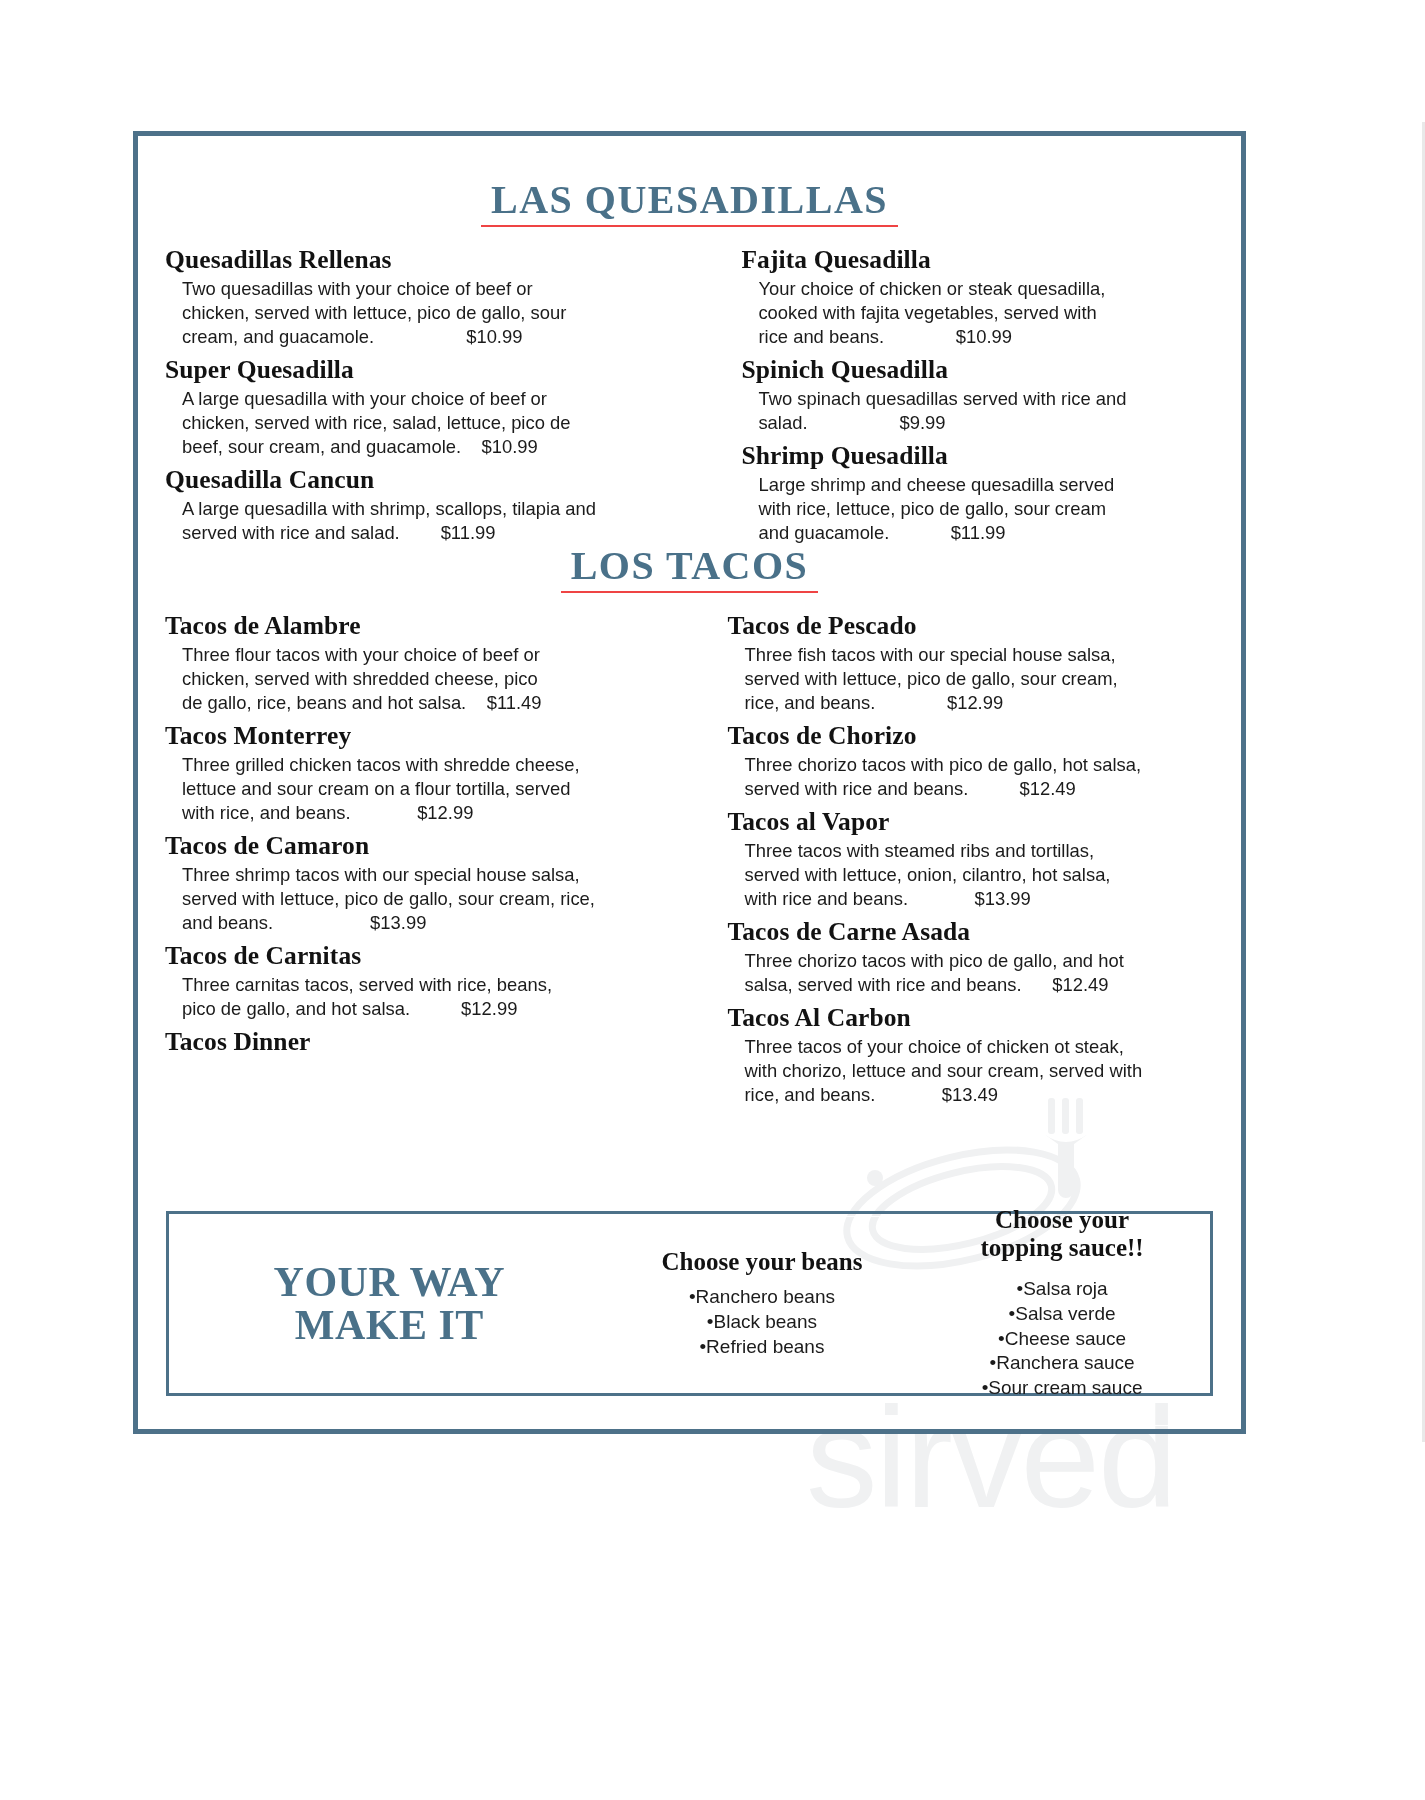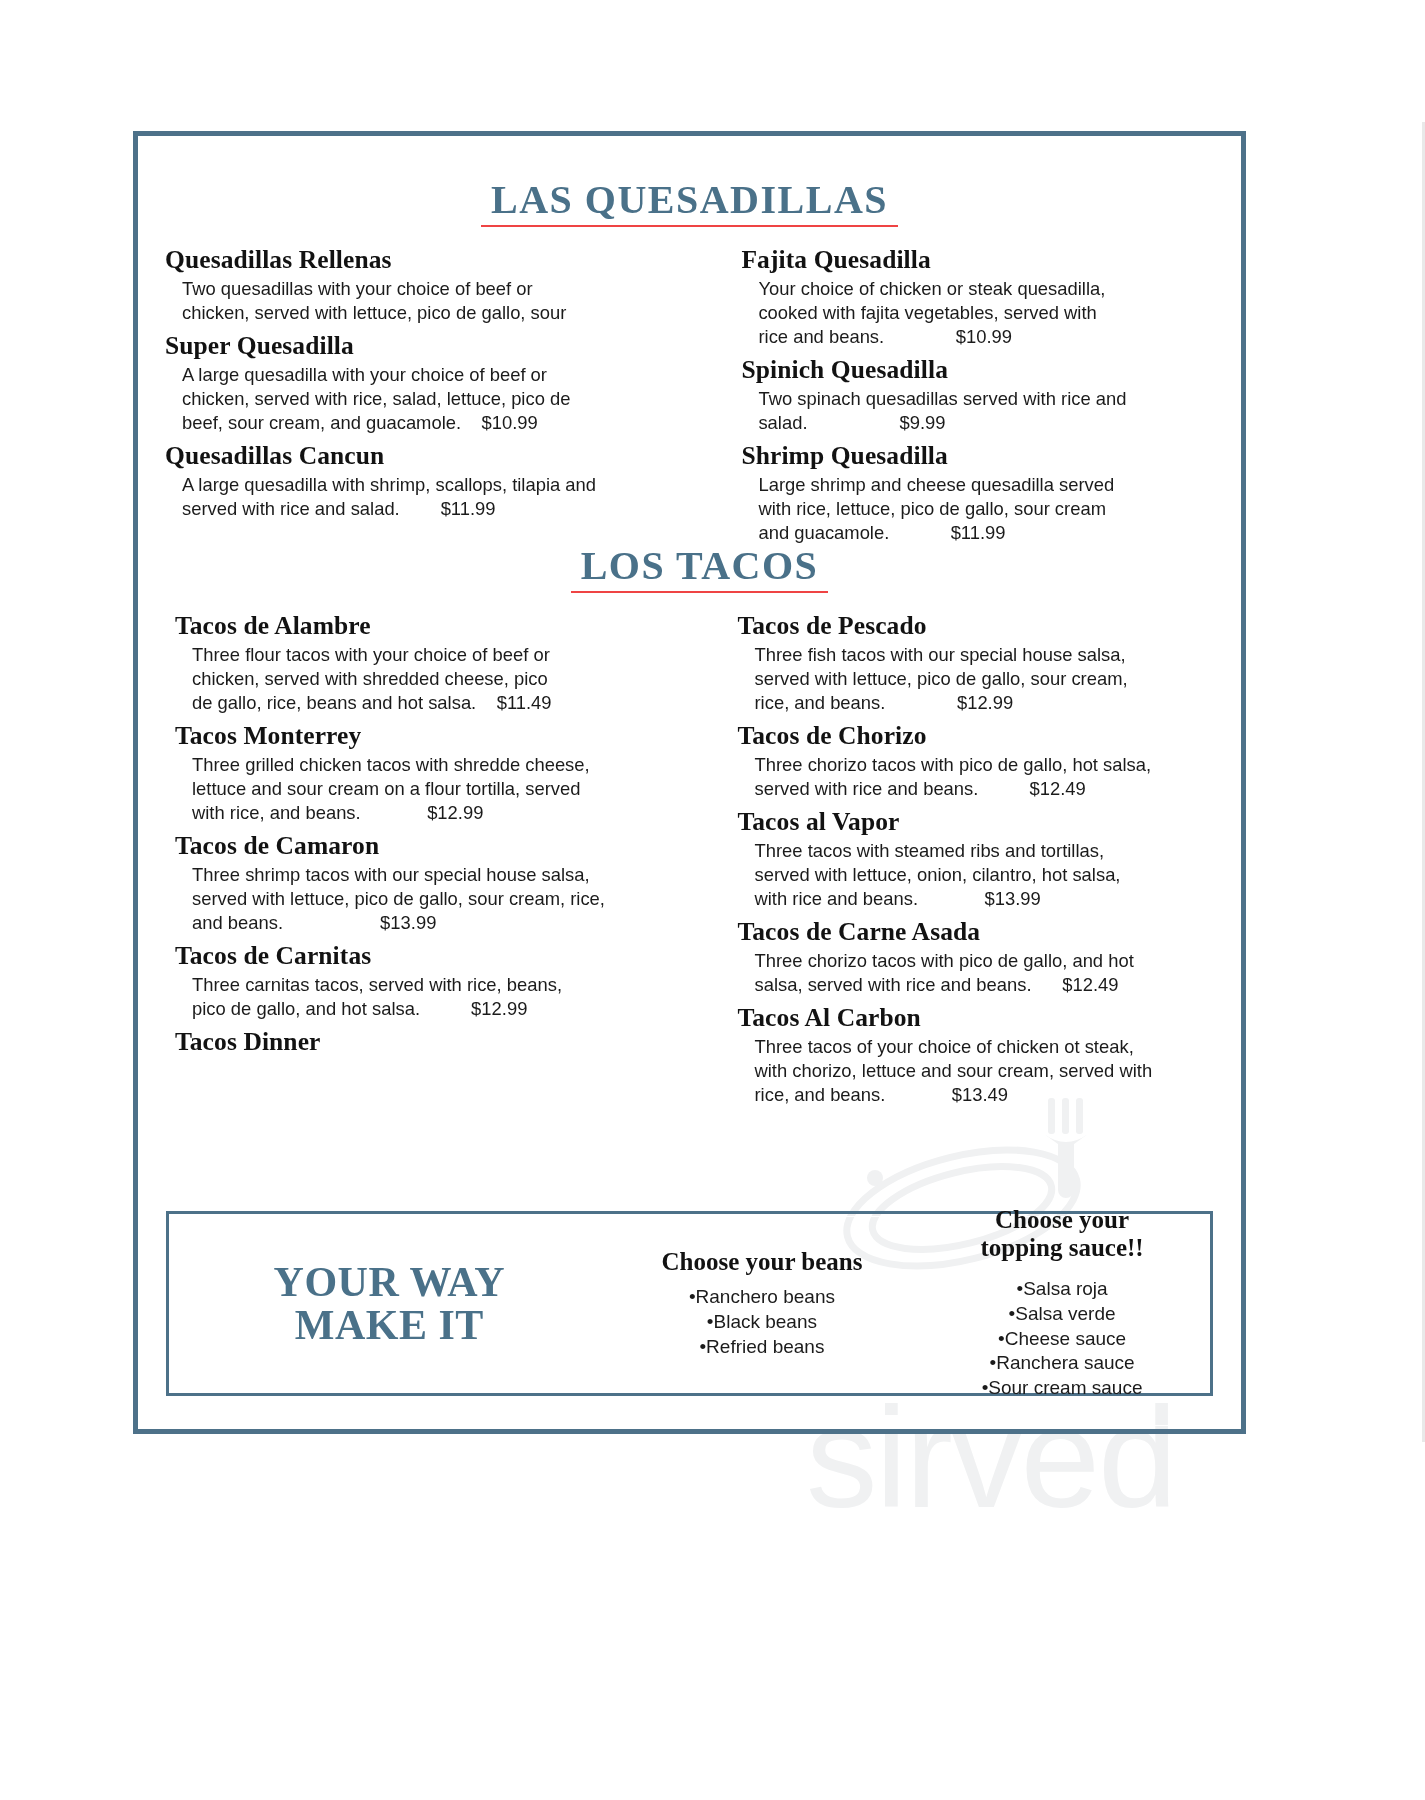--- a/index.html
+++ b/index.html
@@ -211,34 +211,35 @@
       <span class="section-title">LAS QUESADILLAS</span>
     </div>
     <div class="menu-cols" style="margin-top:16px;gap:28px;">
       <div class="menu-col col-left">
 
         <div class="item">
           <div class="item-name">Quesadillas Rellenas</div>
           <div class="item-desc">
             <div class="desc-line">Two quesadillas with your choice of beef or</div>
             <div class="desc-line">chicken, served with lettuce, pico de gallo, sour</div>
+            <div class="desc-line"><span>cream, and guacamole.</span><span>                  </span><span class="price">$10.99</span></div>
           </div>
         </div>
 
         <div class="item">
           <div class="item-name">Super Quesadilla</div>
           <div class="item-desc">
             <div class="desc-line">A large quesadilla with your choice of beef or</div>
             <div class="desc-line">chicken, served with rice, salad, lettuce, pico de</div>
             <div class="desc-line"><span>beef, sour cream, and guacamole.</span><span>    </span><span class="price">$10.99</span></div>
           </div>
         </div>
 
         <div class="item">
-          <div class="item-name">Quesadillas Cancun</div>
+          <div class="item-name">Quesadilla Cancun</div>
           <div class="item-desc">
             <div class="desc-line">A large quesadilla with shrimp, scallops, tilapia and</div>
             <div class="desc-line"><span>served with rice and salad.</span><span>        </span><span class="price">$11.99</span></div>
           </div>
         </div>
 
       </div>
       <div class="menu-col col-right">
 
         <div class="item">
@@ -264,21 +265,21 @@
             <div class="desc-line">Large shrimp and cheese quesadilla served</div>
             <div class="desc-line">with rice, lettuce, pico de gallo, sour cream</div>
             <div class="desc-line"><span>and guacamole.</span><span>            </span><span class="price">$11.99</span></div>
           </div>
         </div>
 
       </div>
     </div>
   </div>
 
-  <div style="position:absolute; left:10px; top:414px; width:100%;">
+  <div style="position:absolute; left:0; top:414px; width:100%;">
     <div class="section-title-wrap">
       <span class="section-title">LOS TACOS</span>
     </div>
     <div class="menu-cols" style="margin-top:16px;">
       <div class="menu-col col-left">
 
         <div class="item">
           <div class="item-name">Tacos de Alambre</div>
           <div class="item-desc">
             <div class="desc-line">Three flour tacos with your choice of beef or</div>

